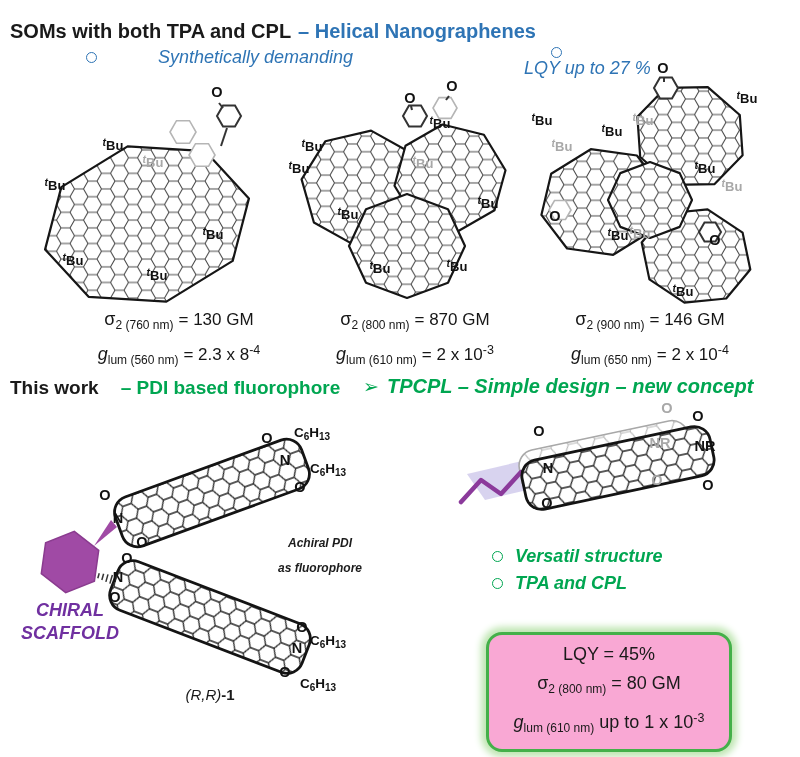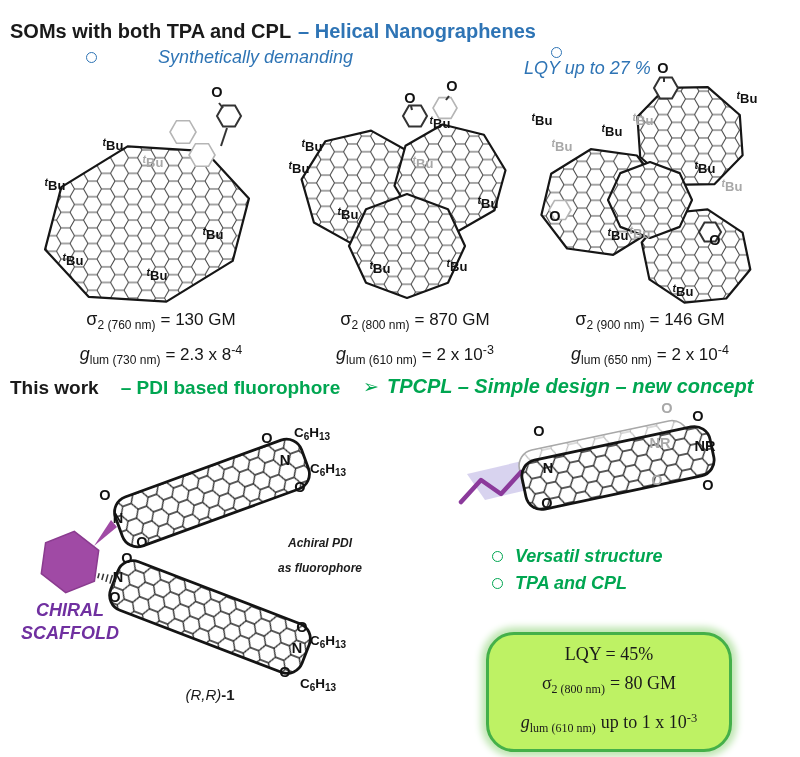--- a/index.html
+++ b/index.html
@@ -41,24 +41,23 @@
   .achiral{left:235px;top:531px;width:170px;text-align:center;font-size:12px;line-height:25px;
            font-weight:bold;font-style:italic;color:#1c1c1c;}
   .compound{left:150px;top:686px;width:120px;text-align:center;font-size:15px;white-space:nowrap;}
   .compound .ci{font-style:italic;}
   .compound .cb{font-weight:bold;}
   
   .gbullets{left:492px;top:543px;}
   .gb-item{display:flex;align-items:center;height:27px;}
   .gb-item .gdot{margin-right:12px;}
   .result-box{
-    left:486px;top:632px;width:240px;padding:5px 0 6px 0;text-align:center;background:#bef264;
-    border:3px solid var(--boxgreen);border-radius:28px;
+    left:486px;top:632px;width:240px;padding:5px 0 6px 0;text-align:center;background:#f9a8d4;
+    border:3px solid var(--boxgreen);border-radius:16px;
     box-shadow:0 0 7px 5px #bfe6b2;
-    font-family:Liberation Serif, serif;
   }
   .rb-line{line-height:29px;font-size:18px;white-space:nowrap;}
   svg{position:absolute;overflow:visible;}
   svg text{font-family:"Liberation Sans",sans-serif;}
 </style>
 </head>
 <body>
 
 <svg width="0" height="0" aria-hidden="true">
   <defs>
@@ -162,23 +161,23 @@
     <text x="84" y="76" text-anchor="middle" font-weight="700" fill="#111" font-size="13"><tspan dy="-4" font-style="italic" font-size="10.5">t</tspan><tspan dy="4">Bu</tspan></text>
     <text x="177" y="113" text-anchor="middle" font-weight="700" fill="#111" font-size="13"><tspan dy="-4" font-style="italic" font-size="10.5">t</tspan><tspan dy="4">Bu</tspan></text>
     <text x="90" y="180" text-anchor="middle" font-weight="700" fill="#111" font-size="13"><tspan dy="-4" font-style="italic" font-size="10.5">t</tspan><tspan dy="4">Bu</tspan></text>
     <text x="155" y="236" text-anchor="middle" font-weight="700" fill="#111" font-size="13"><tspan dy="-4" font-style="italic" font-size="10.5">t</tspan><tspan dy="4">Bu</tspan></text>
     <text x="115" y="65" text-anchor="middle" font-weight="700" fill="#a8a8a8" font-size="13"><tspan dy="-4" font-style="italic" font-size="10.5">t</tspan><tspan dy="4">Bu</tspan></text>
     <text x="34" y="91" text-anchor="middle" font-weight="700" fill="#a8a8a8" font-size="13"><tspan dy="-4" font-style="italic" font-size="10.5">t</tspan><tspan dy="4">Bu</tspan></text>
     <text x="204" y="131" text-anchor="middle" font-weight="700" fill="#a8a8a8" font-size="13"><tspan dy="-4" font-style="italic" font-size="10.5">t</tspan><tspan dy="4">Bu</tspan></text>
     <text x="112" y="178" text-anchor="middle" font-weight="700" fill="#a8a8a8" font-size="13"><tspan dy="-4" font-style="italic" font-size="10.5">t</tspan><tspan dy="4">Bu</tspan></text>
   </svg>
 
-<div class="abs meas" style="left:25px;top:307px;width:272px;">
+<div class="abs meas" style="left:43px;top:307px;width:272px;">
   <div class="mline"><span class="msym">σ</span><span class="msub">2 (760 nm)</span><span class="mval">= 130 GM</span></div>
-  <div class="mline"><span class="msym gsym">g</span><span class="msub">lum (730 nm)</span><span class="mval">= 2.3 x 8</span><span class="msup">-4</span></div>
+  <div class="mline"><span class="msym gsym">g</span><span class="msub">lum (560 nm)</span><span class="mval">= 2.3 x 8</span><span class="msup">-4</span></div>
 </div>
 <div class="abs meas" style="left:300px;top:307px;width:230px;">
   <div class="mline"><span class="msym">σ</span><span class="msub">2 (800 nm)</span><span class="mval">= 870 GM</span></div>
   <div class="mline"><span class="msym gsym">g</span><span class="msub">lum (610 nm)</span><span class="mval">= 2 x 10</span><span class="msup">-3</span></div>
 </div>
 <div class="abs meas" style="left:533px;top:307px;width:234px;">
   <div class="mline"><span class="msym">σ</span><span class="msub">2 (900 nm)</span><span class="mval">= 146 GM</span></div>
   <div class="mline"><span class="msym gsym">g</span><span class="msub">lum (650 nm)</span><span class="mval">= 2 x 10</span><span class="msup">-4</span></div>
 </div>
 

